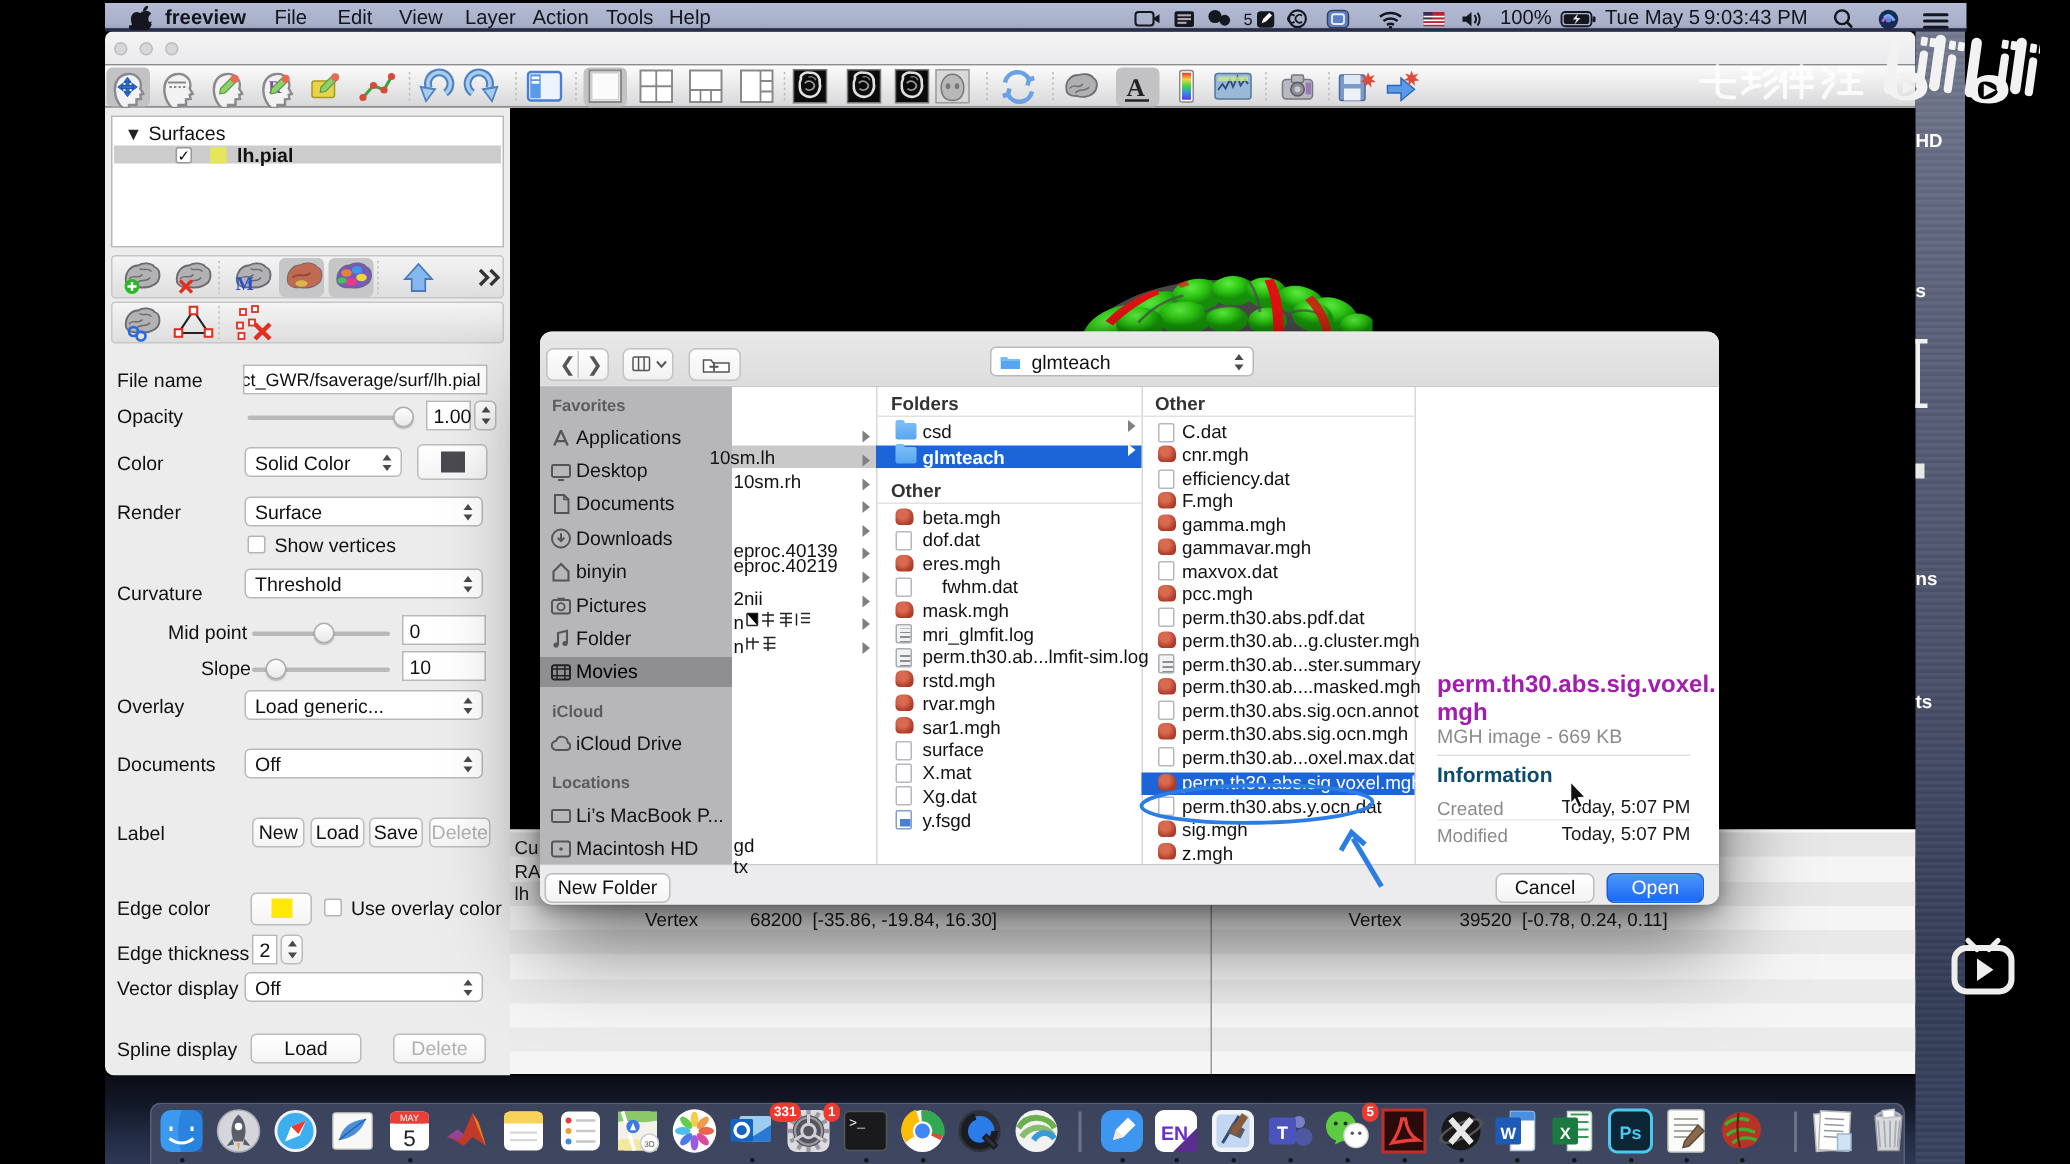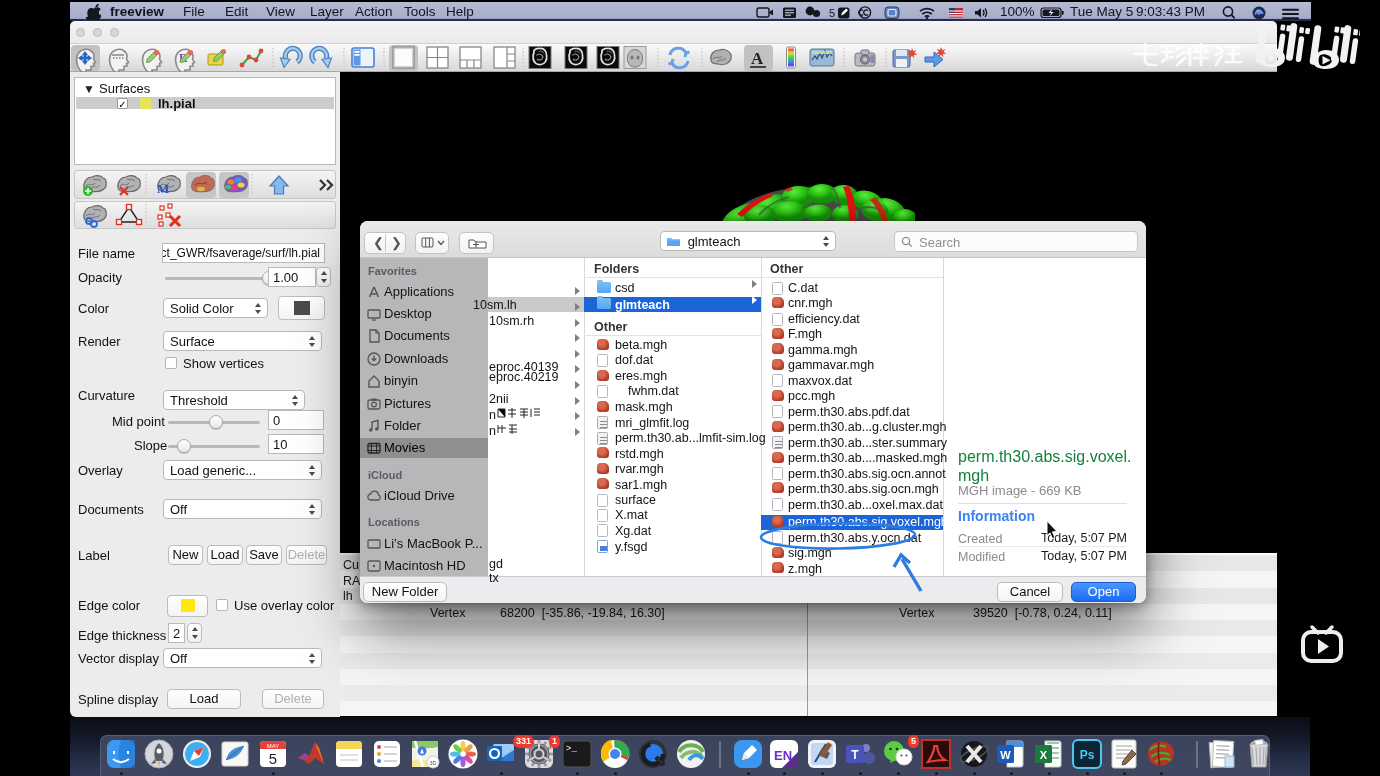--- a/index.html
+++ b/index.html
@@ -437,31 +437,31 @@
           </g>
         </g>
     </svg>
 
     <div class="prow" style="left:8px;top:174px">File name</div>
     <div class="txt" style="left:92px;top:171px;width:163px;white-space:nowrap;overflow:hidden;direction:rtl;font-size:12px">ject_GWR/fsaverage/surf/lh.pial</div>
     <div class="prow" style="left:8px;top:198px">Opacity</div>
     <div class="slider" style="left:95px;top:205px;width:107px">
         <div class="knob" style="left:97px"></div>
       </div>
-    <div class="txt" style="left:198px;top:195px;width:48px">1.00</div>
+    <div class="txt" style="left:214px;top:195px;width:30px">1.00</div>
     <div class="stepper" style="left:246px;top:195px"></div>
     <div class="prow" style="left:8px;top:229px">Color</div>
     <div class="dd" style="left:93px;top:226px;width:105px">Solid Color</div>
     <div class="btn" style="left:208px;top:224px;width:47px;height:24px"><span style="display:inline-block;width:16px;height:14px;background:#4a4a4f;margin-top:4px"></span></div>
     <div class="prow" style="left:8px;top:262px">Render</div>
     <div class="dd" style="left:93px;top:259px;width:159px">Surface</div>
     <div class="cb" style="left:95px;top:285px"></div>
     <div class="prow" style="left:113px;top:284px">Show vertices</div>
     <div class="prow" style="left:8px;top:316px">Curvature</div>
-    <div class="dd" style="left:93px;top:318px;width:142px">Threshold</div>
+    <div class="dd" style="left:93px;top:307px;width:159px">Threshold</div>
     <div class="prow" style="left:42px;top:342px">Mid point</div>
     <div class="slider" style="left:98px;top:349px;width:92px">
         <div class="knob" style="left:41px"></div>
       </div>
     <div class="txt" style="left:198px;top:338px;width:56px">0</div>
     <div class="prow" style="left:64px;top:366px">Slope</div>
     <div class="slider" style="left:98px;top:373px;width:92px">
         <div class="knob" style="left:9px"></div>
       </div>
     <div class="txt" style="left:198px;top:362px;width:56px">10</div>
@@ -762,20 +762,30 @@
         </g>
     </g>
   </svg>
 
   <svg class="abs" style="left:1298px;top:618px;z-index:31" width="48" height="48" viewBox="0 0 48 48">
     <path d="M14 9l6 6M34 9l-6 6" stroke="#eee" stroke-width="3.5" stroke-linecap="round"></path>
     <rect x="5" y="14" width="38" height="29" rx="8" fill="none" stroke="#eee" stroke-width="4"></rect>
     <path d="M20 21l11 7.5-11 7.5z" fill="#eee"></path>
   </svg>
 
+  <div id="rstrip" class="abs">
+    <div class="frag" style="left:0;top:66px">HD</div>
+    <div class="frag" style="left:0;top:166px">s</div>
+      <div style="position:absolute;left:0;top:205px;width:2.5px;height:46px;background:#f0f0f0"></div>
+      <div style="position:absolute;left:0;top:205px;width:8px;height:2.5px;background:#f0f0f0"></div>
+      <div style="position:absolute;left:0;top:248px;width:8px;height:2.5px;background:#f0f0f0"></div>
+      <div style="position:absolute;left:0;top:288px;width:6px;height:10px;background:#e8e8e8"></div>
+    <div class="frag" style="left:0;top:358px">ns</div>
+    <div class="frag" style="left:0;top:440px">ts</div>
+  </div>
 
   <div id="dialog" class="abs">
     <div id="dlgbar"></div>
     <div id="dlgside"></div>
     <div id="dlgfoot"></div>
     <div class="col" style="left:128px;width:96px"></div>
     <div class="col" style="left:224px;width:177px"></div>
     <div class="col" style="left:401px;width:182px"></div>
     <div class="col" style="left:583px;width:203px"></div>
     <div class="colline" style="left:224px"></div>
@@ -799,24 +809,20 @@
             <path d="M9 7h5l1.5 2H26v6H9z" fill="#fff" stroke="#555"></path>
             <path d="M13 11.5h6M16 8.5v6" stroke-width="1.2"></path>
           </g>
         </svg></div>
     <div class="dd" style="left:300px;top:10px;width:176px;background:#fff">
       <svg width="13" height="11" style="vertical-align:-1px">
           <path d="M0 2h4l1.5 1.5H13V10H0z" fill="#58a6f2"></path>
           <path d="M0 2h4l1.5 1.5H13V4.6H0z" fill="#79bcf7"></path>
         </svg>
       <span style="margin-left:4px">glmteach</span></div>
-    <div style="position:absolute;left:534px;top:10px;width:244px;height:21px;background:#fcfcfc;border:1px solid #c6c6c8;border-radius:4px;color:#8e8e93;font-size:13px;line-height:19px"><svg width="12" height="12" style="margin:4px 0 0 6px">
-          <circle cx="5" cy="5" r="3.6" fill="none" stroke="#8e8e93" stroke-width="1.3"></circle>
-          <path d="M7.6 7.6l3 3" stroke="#8e8e93" stroke-width="1.4"></path>
-        </svg><span style="position:absolute;left:24px;top:1px">Search</span></div>
 
     <div class="sbh" style="top:44px">Favorites</div>
     <svg class="sbico" style="top:64px">
         <path d="M7 2L2.5 12M7 2l4.5 10M4 9h6" stroke="#555" stroke-width="1.5" fill="none"></path>
       </svg>
       <div class="sbi" style="top:63px">Applications</div>
     <svg class="sbico" style="top:86px">
         <rect x="1" y="3" width="12" height="8" rx="1" fill="none" stroke="#555" stroke-width="1.3"></rect>
         <path d="M5 13h4" stroke="#555" stroke-width="1.3"></path>
       </svg>
@@ -973,24 +979,24 @@
     <div class="selrow" style="left:401px;top:293.5px;width:182px;height:15.5px"></div>
     <span class="mgh" style="left:412px;top:295px"></span>
       <div class="fitem" style="left:428px;top:294px;color:#fff">perm.th30.abs.sig.voxel.mgh</div>
     <span class="doc" style="left:412px;top:310px"></span>
       <div class="fitem" style="left:428px;top:309.5px">perm.th30.abs.y.ocn.dat</div>
     <span class="mgh" style="left:412px;top:326px"></span>
       <div class="fitem" style="left:428px;top:325px">sig.mgh</div>
     <span class="mgh" style="left:412px;top:341px"></span>
       <div class="fitem" style="left:428px;top:340.5px">z.mgh</div>
 
-    <div style="position:absolute;left:598px;top:226px;width:172px;font-size:16px;font-weight:400;color:#15803d;line-height:19px">perm.th30.abs.sig.voxel. mgh</div>
+    <div style="position:absolute;left:598px;top:226px;width:172px;font-size:16px;font-weight:700;color:#a21caf;line-height:19px">perm.th30.abs.sig.voxel. mgh</div>
     <div style="position:absolute;left:598px;top:262px;font-size:13px;color:#8b8b90">MGH image - 669 KB</div>
     <div style="position:absolute;left:598px;top:282px;width:169px;height:1px;background:#e0e0e0"></div>
-    <div style="position:absolute;left:598px;top:287px;font-size:14px;font-weight:700;color:#3b82f6">Information</div>
+    <div style="position:absolute;left:598px;top:287px;font-size:14px;font-weight:700;color:#0c4a6e">Information</div>
     <div style="position:absolute;left:598px;top:311px;font-size:12.5px;color:#8b8b90">Created</div>
     <div style="position:absolute;left:598px;top:310px;width:169px;text-align:right;font-size:12.5px;color:#1a1a1a">Today, 5:07 PM</div>
     <div style="position:absolute;left:598px;top:324.5px;width:169px;height:1px;background:#ebebeb"></div>
       <div style="position:absolute;left:598px;top:328.5px;font-size:12.5px;color:#8b8b90">Modified</div>
     <div style="position:absolute;left:598px;top:327.5px;width:169px;text-align:right;font-size:12.5px;color:#1a1a1a">Today, 5:07 PM</div>
 
     <svg style="position:absolute;left:398px;top:298px" width="170" height="80" viewBox="0 0 170 80">
       <ellipse cx="80" cy="17" rx="77" ry="12.5" fill="none" stroke="#2b7de2" stroke-width="2.6" transform="rotate(-1 80 17)"></ellipse>
       <path d="M163 72 L144 40" stroke="#2b7de2" stroke-width="3.4" fill="none"></path>
       <path d="M136 48 L143 36 L152 44" fill="none" stroke="#2b7de2" stroke-width="3.4"></path>

